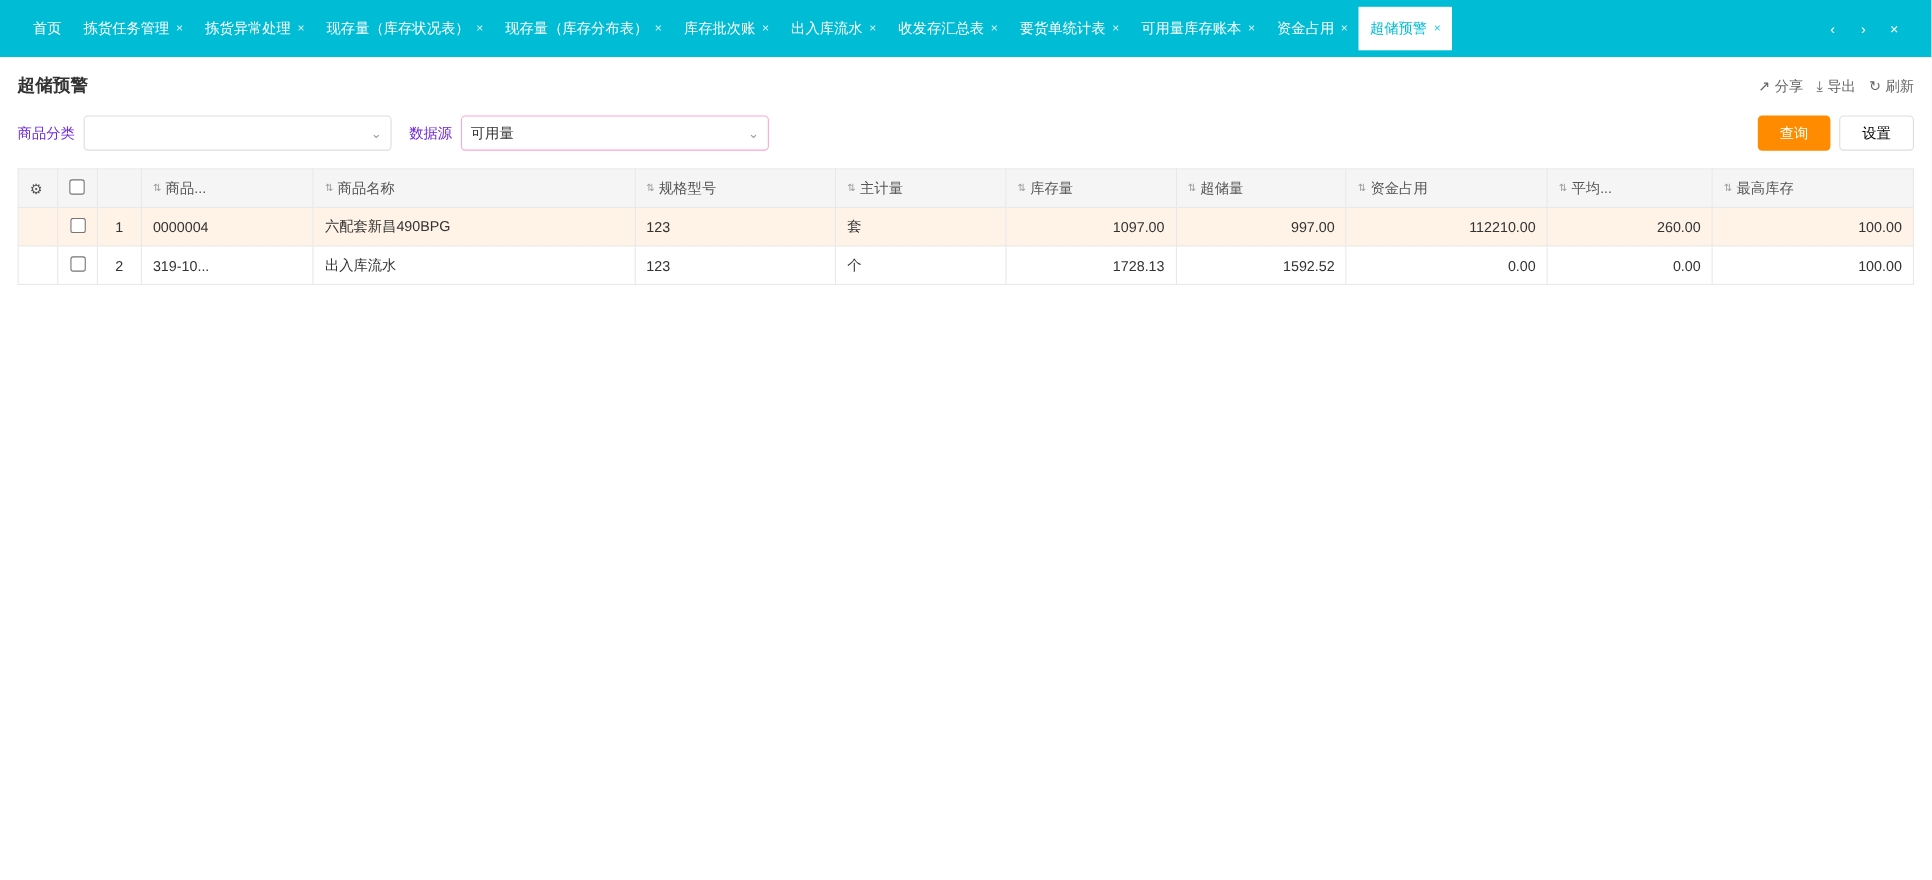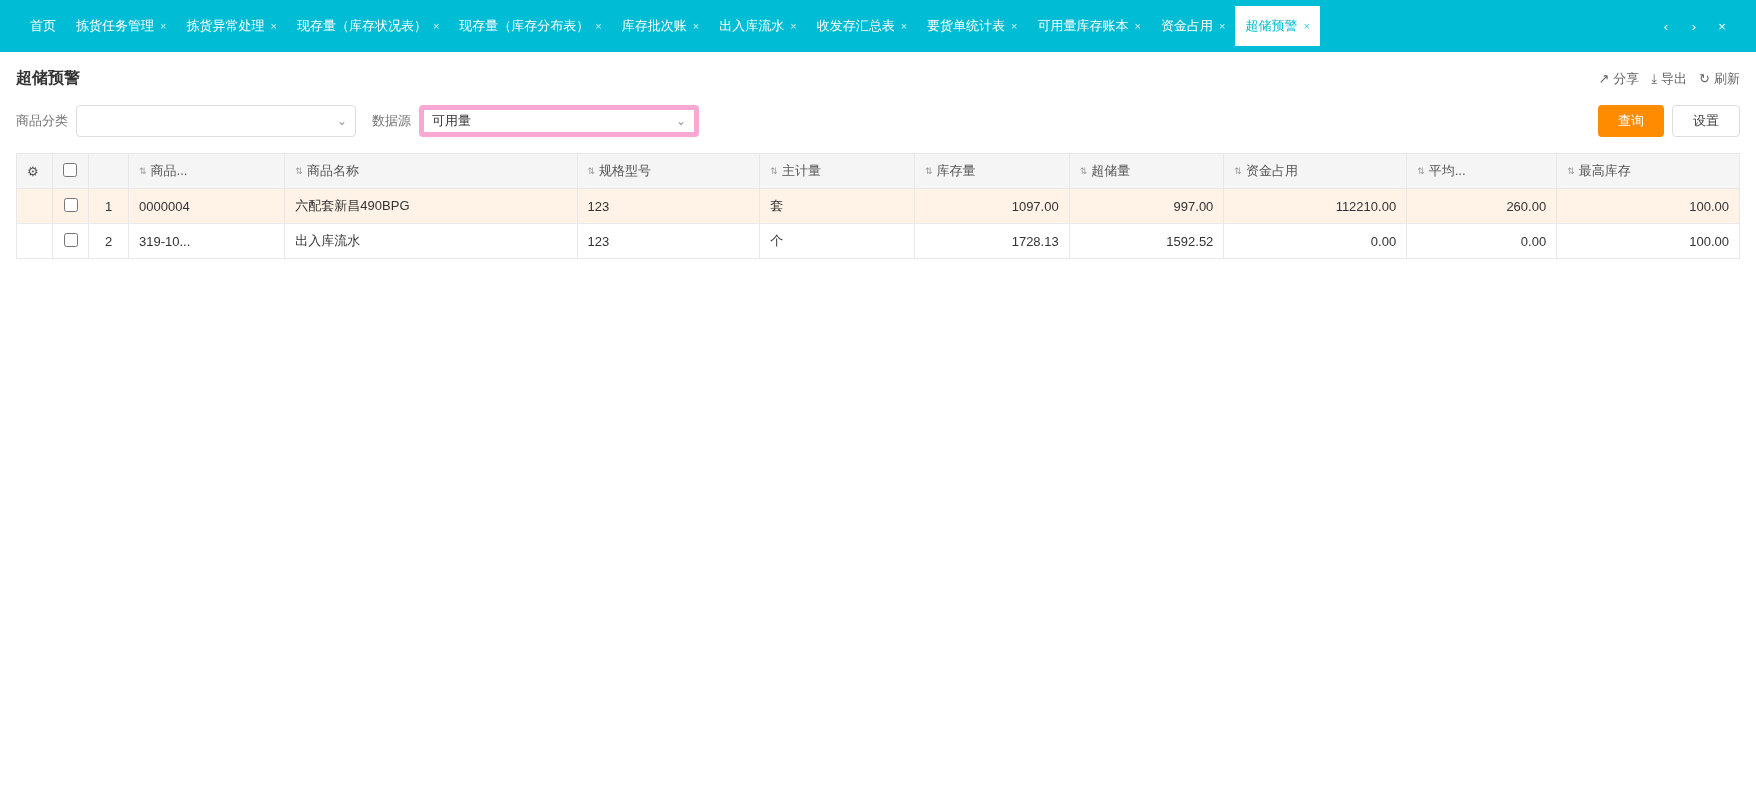--- a/index.html
+++ b/index.html
@@ -81,42 +81,42 @@
       align-items: center;
       gap: 16px;
       margin-bottom: 16px;
     }
     .filter-item {
       display: flex;
       align-items: center;
       gap: 8px;
     }
     .filter-label {
-      color: #737373;
+      color: #6d28d9;
       font-size: 13px;
       white-space: nowrap;
     }
     .filter-select {
       display: flex;
       align-items: center;
       border: 1px solid #ddd;
       border-radius: 4px;
       padding: 4px 8px;
       min-width: 280px;
       background: #fff;
       cursor: pointer;
       justify-content: space-between;
       height: 32px;
     }
     .filter-select-text { color: #999; font-size: 13px; }
     .filter-select-arrow { color: #999; font-size: 12px; }
     .filter-datasource {
       display: flex;
       align-items: center;
-      border: 5px solid #f9a8d4;
+      border: 1px solid #f9a8d4;
       border-radius: 4px;
       padding: 4px 8px;
       min-width: 280px;
       background: #fff;
       cursor: pointer;
       justify-content: space-between;
       height: 32px;
     }
     .filter-actions {
       margin-left: auto;
@@ -128,21 +128,21 @@
       color: #fff;
       border: none;
       border-radius: 4px;
       padding: 6px 20px;
       cursor: pointer;
       font-size: 13px;
       font-family: Liberation Serif, serif;
     }
     .btn-settings {
       background: #fff;
-      color: #404040;
+      color: #000000;
       border: 1px solid #ddd;
       border-radius: 4px;
       padding: 6px 20px;
       cursor: pointer;
       font-size: 13px;
     }
 
     
     .data-table {
       width: 100%;

